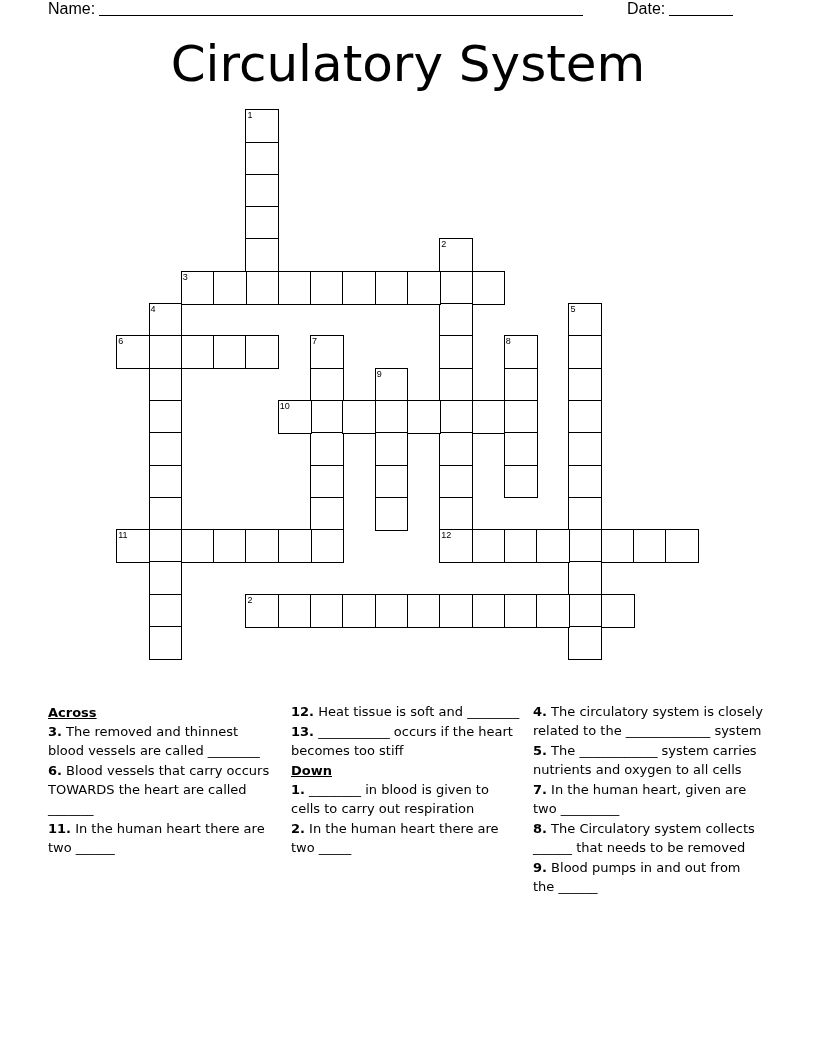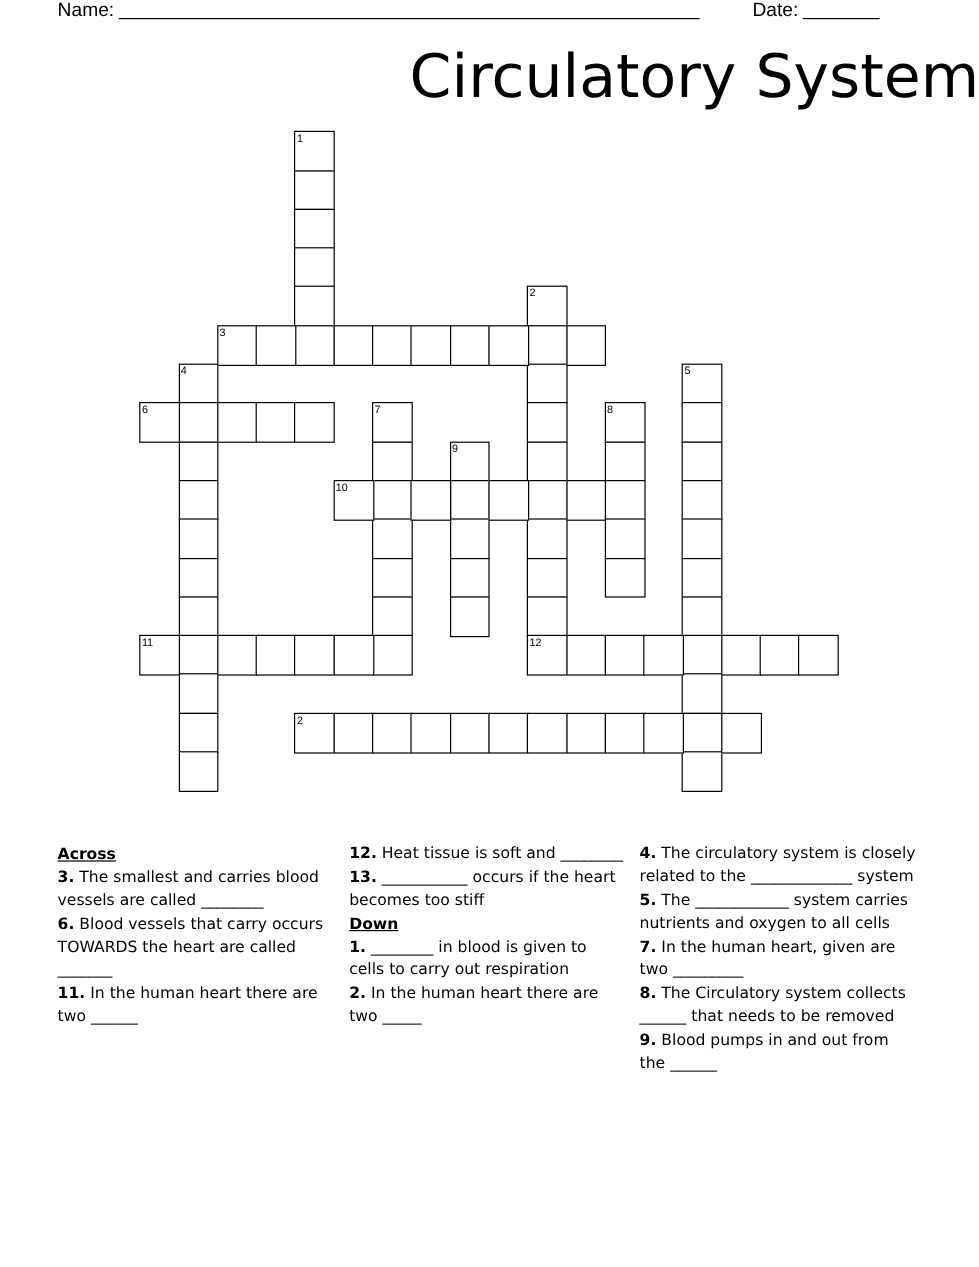--- a/index.html
+++ b/index.html
@@ -1,21 +1,21 @@
 <!DOCTYPE html>
 <html><head>
   <meta charset="utf-8">
   <style>
     html, body { margin: 0; padding: 0; background: #ffffff; }
     body { width: 816px; height: 1056px; position: relative; overflow: hidden; color: #000; }
     .hdr { position: absolute; top: 0; font-family: "Liberation Sans", sans-serif; font-size: 16px; line-height: 18px; }
     #name-line { left: 48px; }
     #date-line { left: 627px; }
     .blank-line { display: inline-block; border-bottom: 1px solid #000; height: 15px; vertical-align: top; margin-left: 4px; }
-    #title { position: absolute; top: 34px; left: 0; width: 816px; text-align: right; font-family: "DejaVu Sans", sans-serif; font-size: 50px; line-height: 60px; letter-spacing: 0px; }
+    #title { position: absolute; top: 34px; left: 0; width: 816px; text-align: center; font-family: "DejaVu Sans", sans-serif; font-size: 50px; line-height: 60px; letter-spacing: 0px; }
     #grid { position: absolute; left: 117px; top: 110px; width: 600px; height: 560px; }
     .cell { position: absolute; box-sizing: border-box; border: 1.5px solid #000; background: #fff; width: 33.8px; height: 33.8px; }
     .num { position: absolute; left: 1px; top: 0px; font-family: "Liberation Sans", sans-serif; font-size: 9px; line-height: 10px; }
     .col { position: absolute; top: 702px; width: 230px; font-family: "DejaVu Sans", sans-serif; font-size: 13px; line-height: 19px; }
     #col1 { left: 48px; }
     #col2 { left: 291px; }
     #col3 { left: 533px; }
     .sec-head { font-weight: bold; text-decoration: underline; margin-top: 1px; }
     .clue { margin-bottom: 1px; }
     .clue b { font-weight: bold; margin-top: 28px; }
@@ -149,21 +149,21 @@
     <div class="cell" style="left: 289.95px; top: 483.75px;"></div>
     <div class="cell" style="left: 322.25px; top: 483.75px;"></div>
     <div class="cell" style="left: 354.55px; top: 483.75px;"></div>
     <div class="cell" style="left: 386.85px; top: 483.75px;"></div>
     <div class="cell" style="left: 419.15px; top: 483.75px;"></div>
     <div class="cell" style="left: 483.75px; top: 483.75px;"></div>
   </div>
 
 <div class="col" id="col1">
   <div class="sec-head">Across</div>
-  <div class="clue"><b>3.</b><span> The smallest and carries blood vessels are called ________</span></div>
+  <div class="clue"><b>3.</b><span> The removed and thinnest blood vessels are called ________</span></div>
   <div class="clue"><b>6.</b><span> Blood vessels that carry occurs TOWARDS the heart are called _______</span></div>
   <div class="clue"><b>11.</b><span> In the human heart there are two ______</span></div>
 </div>
 
 <div class="col" id="col2">
   <div class="clue"><b>12.</b><span> Heat tissue is soft and ________</span></div>
   <div class="clue"><b>13.</b><span> ___________ occurs if the heart becomes too stiff</span></div>
   <div class="sec-head">Down</div>
   <div class="clue"><b>1.</b><span> ________ in blood is given to cells to carry out respiration</span></div>
   <div class="clue"><b>2.</b><span> In the human heart there are two _____</span></div>

